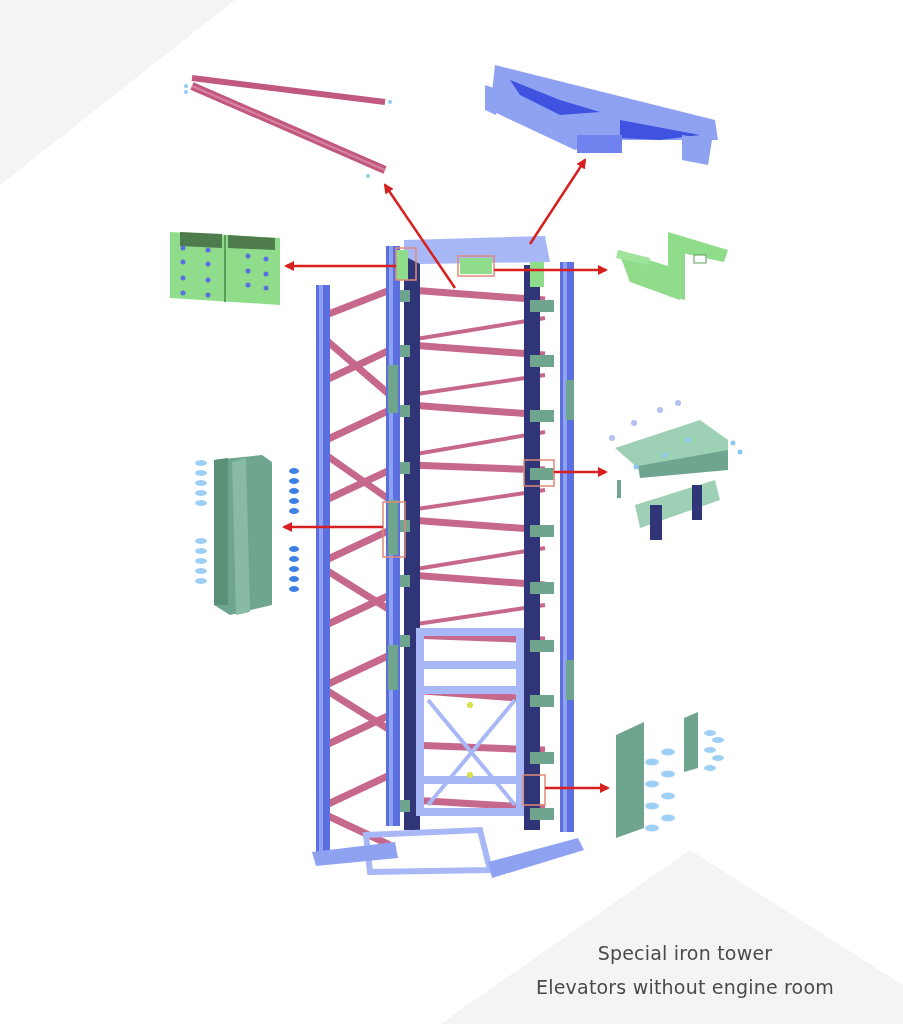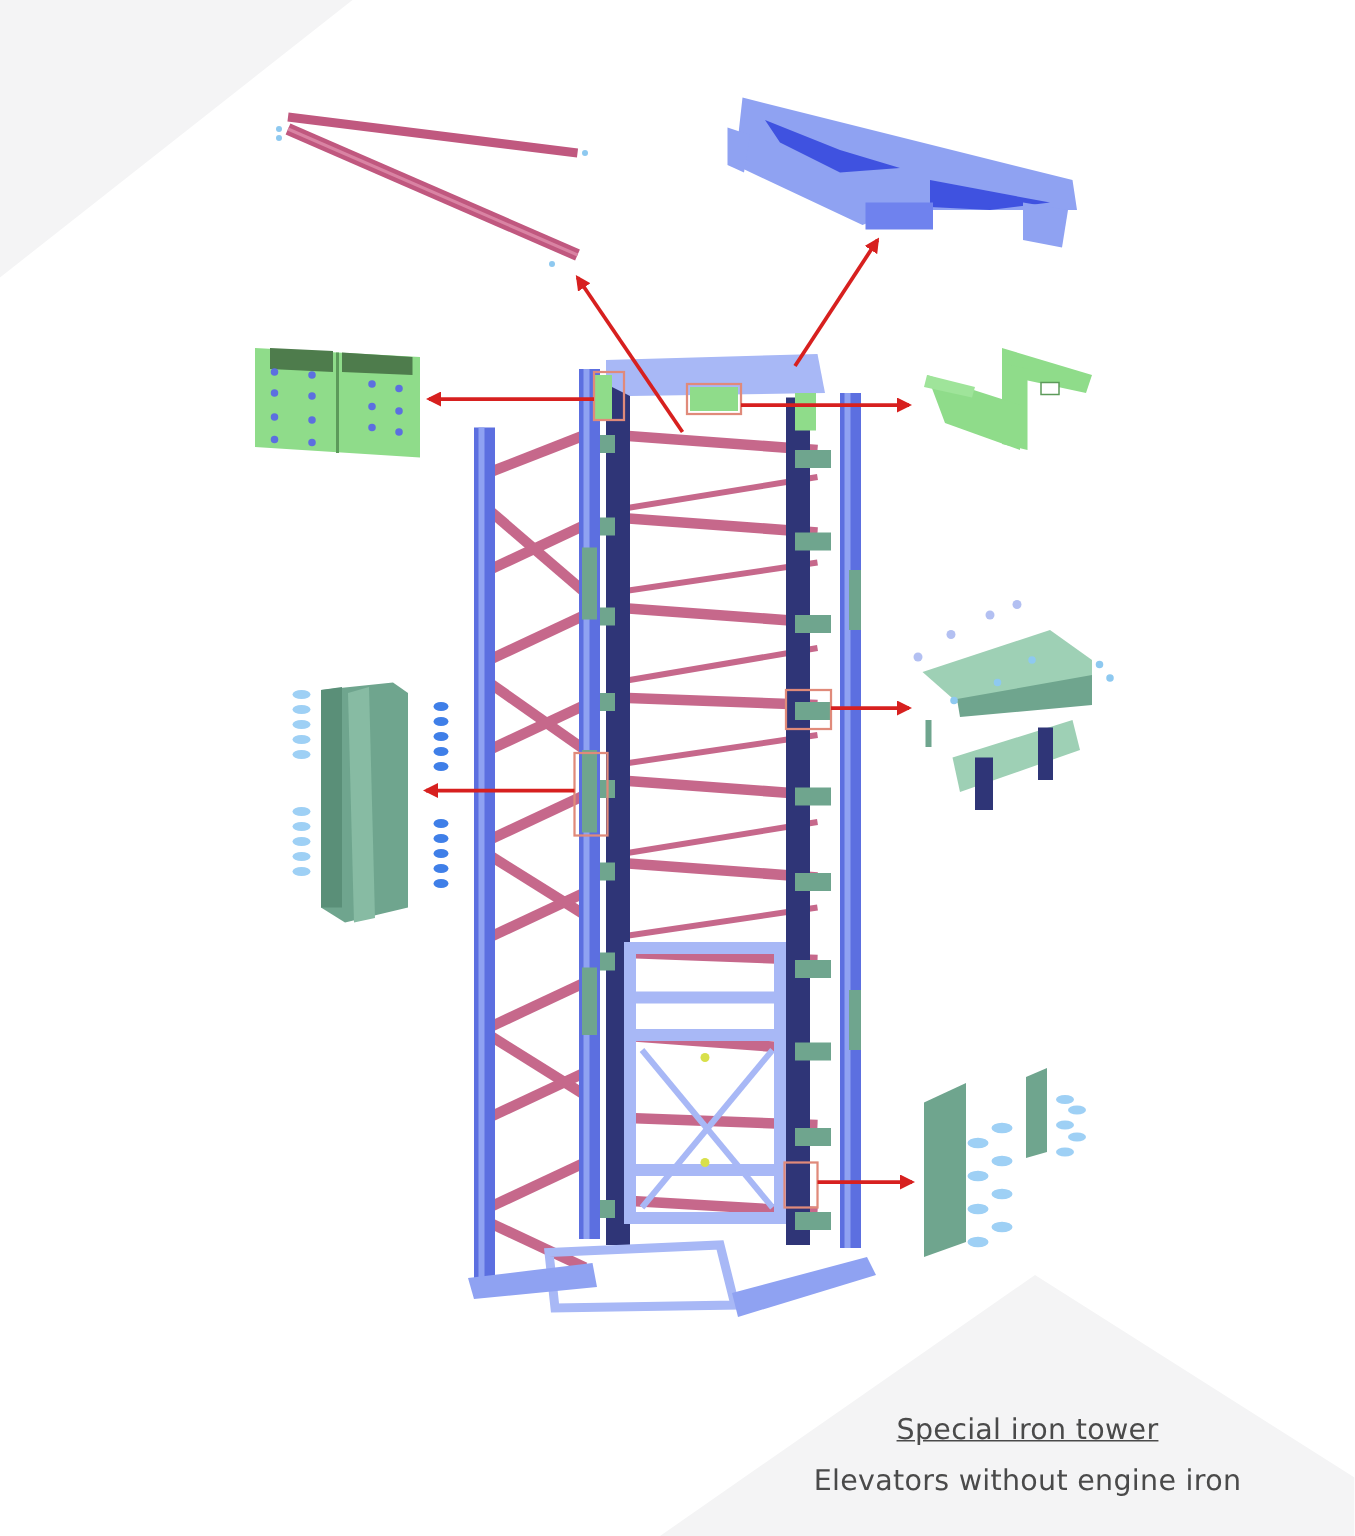--- a/index.html
+++ b/index.html
@@ -1,19 +1,19 @@
 <!DOCTYPE html>
 <html><head>
 <meta charset="utf-8">
 <style>
   html, body { margin:0; padding:0; }
   body { width:903px; height:1024px; background:#ffffff; position:relative; overflow:hidden; font-family:"DejaVu Sans", sans-serif; }
   #stage { position:absolute; left:0; top:0; width:903px; height:1024px; }
   .caption { position:absolute; left:520px; width:330px; text-align:center; color:#4a4a4a; font-size:19px; letter-spacing:0.2px; }
-  #cap1 { top:942px;text-decoration:underline; }
+  #cap1 { top:942px; }
   #cap2 { top:976px; }
 </style>
 </head>
 <body>
 
 <svg id="stage" viewBox="0 0 903 1024" xmlns="http://www.w3.org/2000/svg">
   <defs>
     <marker id="arrowhead" viewBox="0 0 10 10" refX="8" refY="5" markerWidth="4" markerHeight="4" orient="auto-start-reverse">
       <path d="M0,0 L10,5 L0,10 z" fill="#d7201f"></path>
     </marker>
@@ -260,13 +260,13 @@
       <ellipse cx="710" cy="733" rx="6" ry="3"></ellipse>
         <ellipse cx="718" cy="740" rx="6" ry="3"></ellipse>
       <ellipse cx="710" cy="750" rx="6" ry="3"></ellipse>
         <ellipse cx="718" cy="758" rx="6" ry="3"></ellipse>
       <ellipse cx="710" cy="768" rx="6" ry="3"></ellipse>
     </g>
   </g>
 </svg>
 
 <div id="cap1" class="caption">Special iron tower</div>
-<div id="cap2" class="caption">Elevators without engine iron</div>
+<div id="cap2" class="caption">Elevators without engine room</div>
 
 </body></html>

